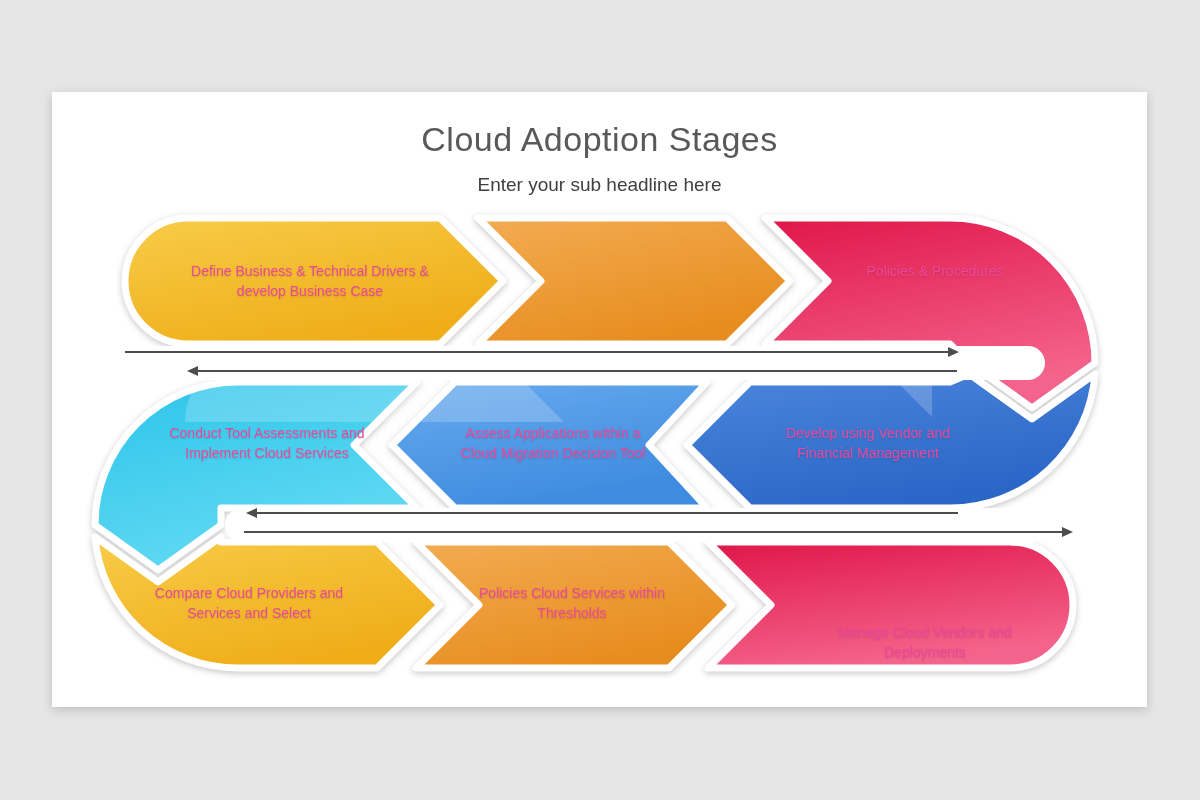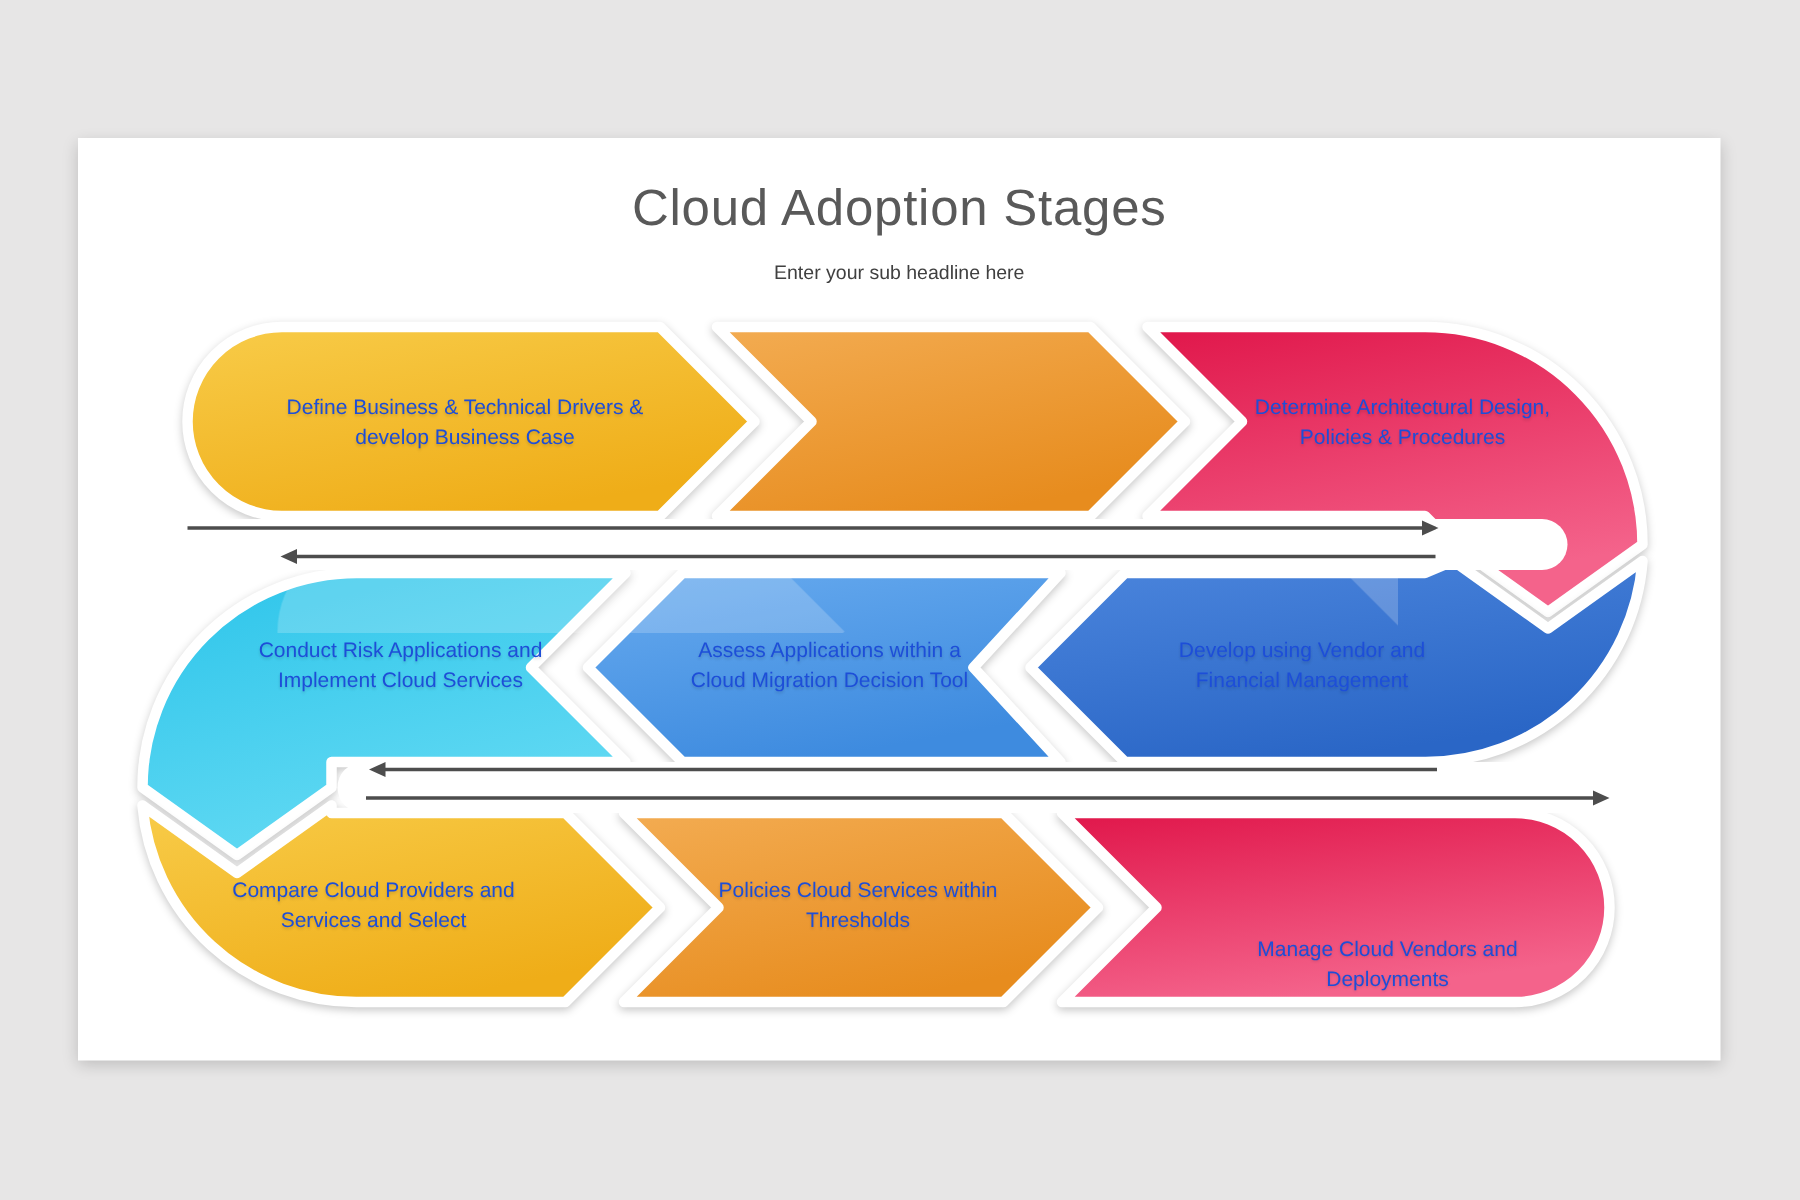--- a/index.html
+++ b/index.html
@@ -11,26 +11,26 @@
   .card{
     position:absolute;left:52px;top:92px;width:1095px;height:615px;
     background:#ffffff;box-shadow:0 3px 10px rgba(0,0,0,.18);
   }
   .title{
     position:absolute;left:0;top:28px;width:100%;text-align:center;
     font-size:34px;color:#595959;letter-spacing:.5px;
   }
   .subtitle{
     position:absolute;left:0;top:82px;width:100%;text-align:center;
-    font-size:13px;color:#404040;
+    font-size:19px;color:#404040;
   }
   svg.diagram{position:absolute;left:0;top:0;}
   .piece{filter:drop-shadow(0 2px 3px rgba(0,0,0,.22));}
   .label{
-    position:absolute;text-align:center;color:#1d4ed8;
+    position:absolute;text-align:center;color:#ec4899;
     font-size:14px;line-height:20px;
     text-shadow:0 1px 2px rgba(0,0,0,.15);
   }
   .label .l{display:block;}
 </style>
 </head>
 <body>
 
 <div class="card">
 
@@ -144,25 +144,24 @@
       <polygon points="194,421 205,416 205,426"></polygon>
       <polygon points="1021,440 1010,435 1010,445"></polygon>
     </g>
   </svg>
 
   <div class="label" style="left:108px;top:169px;width:300px;">
     <span class="l">Define Business &amp; Technical Drivers &amp;</span>
     <span class="l">develop Business Case</span>
   </div>
   <div class="label" style="left:733px;top:169px;width:300px;">
-    <span class="l">Determine Architectural Design,</span>
     <span class="l">Policies &amp; Procedures</span>
   </div>
   <div class="label" style="left:65px;top:331px;width:300px;">
-    <span class="l">Conduct Risk Applications and</span>
+    <span class="l">Conduct Tool Assessments and</span>
     <span class="l">Implement Cloud Services</span>
   </div>
   <div class="label" style="left:351px;top:331px;width:300px;">
     <span class="l">Assess Applications within a</span>
     <span class="l">Cloud Migration Decision Tool</span>
   </div>
   <div class="label" style="left:666px;top:331px;width:300px;">
     <span class="l">Develop using Vendor and</span>
     <span class="l">Financial Management</span>
   </div>

